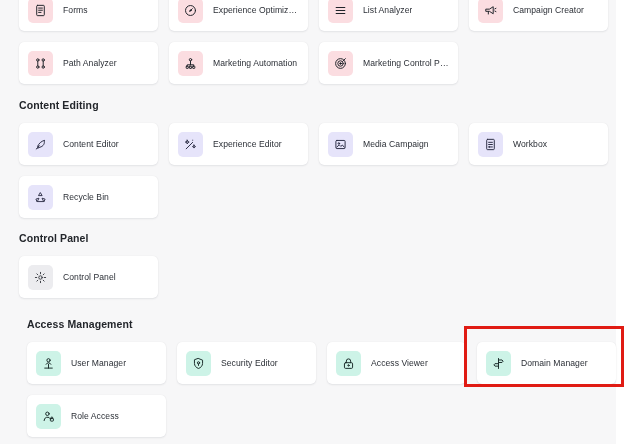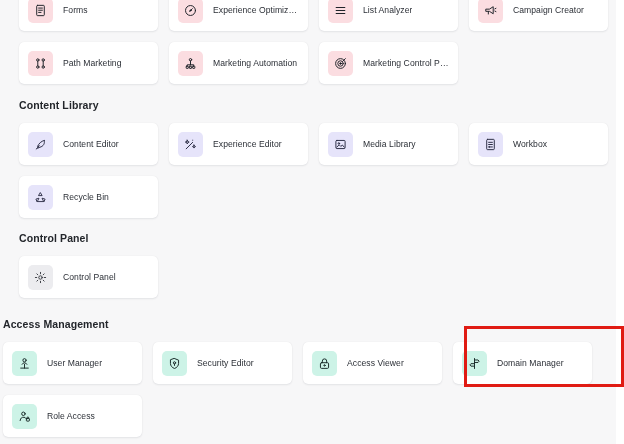--- a/index.html
+++ b/index.html
@@ -109,21 +109,21 @@
     border: 3px solid #e01b13;
     box-sizing: border-box;
     z-index: 5;
     pointer-events: none;
   }
 
   
   .block-marketing-rows { position: absolute; left: 19px; top: -11px; }
   .sec-content  { position: absolute; left: 19px; top: 99px; }
   .sec-controlp { position: absolute; left: 19px; top: 232px; }
-  .sec-access   { position: absolute; left: 3px; top: 318px; }
+  .sec-access   { position: absolute; left: 27px; top: 318px; }
 
   .sec-grid { margin-top: 11px; }
 </style>
 </head>
 <body>
 
 <div id="page">
 
   <div class="page-edge"></div>
 
@@ -180,21 +180,21 @@
         <span class="card-icon tint-marketing">
           <svg width="13" height="13" viewBox="0 0 24 24" fill="none" stroke-width="1.8" stroke-linecap="round" stroke-linejoin="round">
             <circle cx="7" cy="5.5" r="2.2"></circle>
             <circle cx="17" cy="5.5" r="2.2"></circle>
             <circle cx="7" cy="18.5" r="2.2"></circle>
             <circle cx="17" cy="18.5" r="2.2"></circle>
             <line x1="7" y1="7.7" x2="7" y2="16.3"></line>
             <line x1="17" y1="7.7" x2="17" y2="16.3"></line>
           </svg>
         </span>
-        <span class="card-label">Path Marketing</span>
+        <span class="card-label">Path Analyzer</span>
       </div>
 
       <div class="card">
         <span class="card-icon tint-marketing">
           <svg width="13" height="13" viewBox="0 0 24 24" fill="none" stroke-width="1.8" stroke-linecap="round" stroke-linejoin="round">
             <circle cx="12" cy="5" r="2.2"></circle>
             <path d="M12 7.2v4"></path>
             <path d="M6 17v-2.6h12V17"></path>
             <path d="M12 11.2v3.2"></path>
             <rect x="4" y="17" width="4" height="4" rx="0.8"></rect>
@@ -214,21 +214,21 @@
             <line x1="16" y1="8" x2="21" y2="3"></line>
           </svg>
         </span>
         <span class="card-label">Marketing Control Panel</span>
       </div>
 
     </div>
   </div>
 
   <div class="sec-content">
-    <div class="section-heading">Content Library</div>
+    <div class="section-heading">Content Editing</div>
     <div class="grid sec-grid">
 
       <div class="card">
         <span class="card-icon tint-content">
           <svg width="13" height="13" viewBox="0 0 24 24" fill="none" stroke-width="1.8" stroke-linecap="round" stroke-linejoin="round">
             <path d="M19 4.5c-6 1.5-10 5.5-12.5 11"></path>
             <path d="M19 4.5c1.5 6-2 11-8 12.5l-4.5 2 3-5"></path>
             <line x1="4" y1="20.5" x2="8" y2="16.5"></line>
           </svg>
         </span>
@@ -248,21 +248,21 @@
       </div>
 
       <div class="card">
         <span class="card-icon tint-content">
           <svg width="13" height="13" viewBox="0 0 24 24" fill="none" stroke-width="1.8" stroke-linecap="round" stroke-linejoin="round">
             <rect x="3.5" y="4.5" width="17" height="15" rx="1.8"></rect>
             <circle cx="9" cy="10" r="1.4"></circle>
             <path d="M5 17l4.5-4.5 3 3 3-2.5L19 17"></path>
           </svg>
         </span>
-        <span class="card-label">Media Library</span>
+        <span class="card-label">Media Campaign</span>
       </div>
 
       <div class="card">
         <span class="card-icon tint-content">
           <svg width="13" height="13" viewBox="0 0 24 24" fill="none" stroke-width="1.8" stroke-linecap="round" stroke-linejoin="round">
             <rect x="5" y="2.5" width="14" height="19" rx="1.6"></rect>
             <line x1="8.5" y1="8" x2="15.5" y2="8"></line>
             <line x1="8.5" y1="12" x2="15.5" y2="12"></line>
             <circle cx="9.6" cy="16.5" r="1.1"></circle>
             <line x1="12.5" y1="16.5" x2="15.5" y2="16.5"></line>

